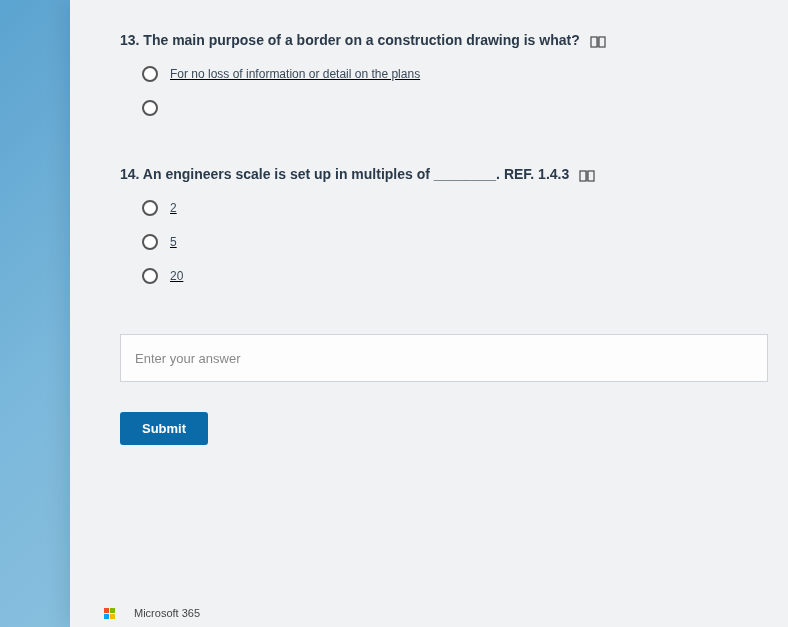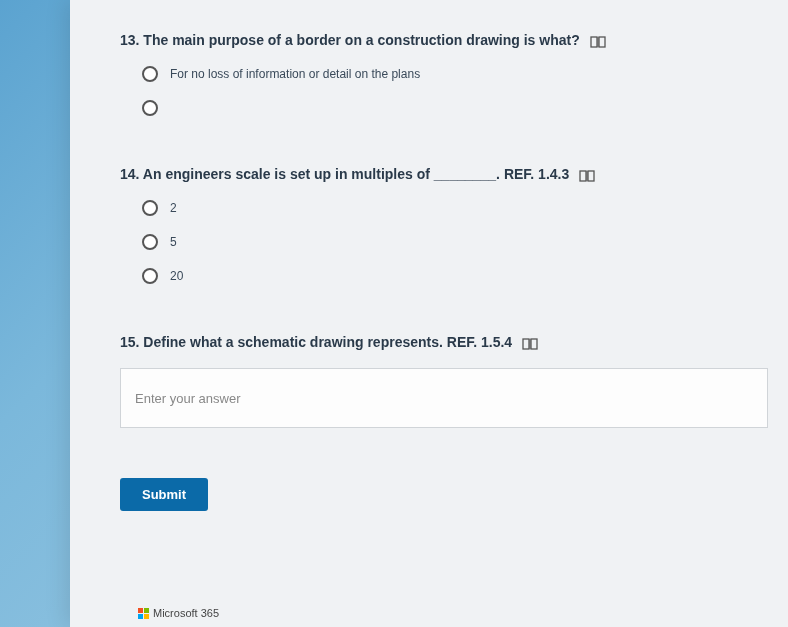--- a/index.html
+++ b/index.html
@@ -38,72 +38,73 @@
       margin-left: 6px;
     }
     .options {
       padding-left: 22px;
     }
     .option-row {
       display: flex;
       align-items: center;
       margin-bottom: 18px;
       cursor: pointer;
+      text-decoration: underline;
     }
     .radio-circle {
       width: 16px;
       height: 16px;
       border: 2px solid #555;
       border-radius: 50%;
       margin-right: 12px;
       flex-shrink: 0;
       background: #fff;
     }
     .option-label {
       font-size: 12px;
       color: #3a4a5a;
     }
     .text-input-wrap {
       margin-top: 12px;
       padding-right: 0;
     }
     .text-input {
       width: 100%;
-      height: 60px;
+      height: 48px;
       background: #fdfdfd;
       border: 1px solid #d0d4d8;
       padding: 8px 14px;
       font-size: 13px;
       color: #333;
       outline: none;
       font-family: inherit;
     }
     .text-input::placeholder {
       color: #888;
     }
     .submit-btn {
       background: #0b6aa8;
       color: #fff;
       border: none;
       padding: 9px 22px;
       font-size: 13px;
       font-weight: 600;
       border-radius: 3px;
       cursor: pointer;
-      margin-top: 40px;
+      margin-top: 20px;
     }
     .taskbar-hint {
       position: absolute;
       bottom: 8px;
-      left: 68px;
+      left: 34px;
       font-size: 11px;
       color: #444;
       display: flex;
       align-items: center;
-      gap: 4px;
+      gap: 19px;
     }
     .ms-squares {
       display: inline-grid;
       grid-template-columns: 5px 5px;
       grid-template-rows: 5px 5px;
       gap: 1px;
     }
     .ms-squares span:nth-child(1){background:#f25022;}
     .ms-squares span:nth-child(2){background:#7fba00;}
     .ms-squares span:nth-child(3){background:#00a4ef;}
@@ -162,31 +163,20 @@
       </div>
       <div class="option-row">
         <div class="radio-circle"></div>
         <span class="option-label">20</span>
       </div>
     </div>
   </div>
 
   
   <div class="question-block" style="margin-bottom:10px;">
-    <div class="question-text">
-      <span>15.</span>
-      <span>Define what a schematic drawing represents. REF. 1.5.4</span>
-      <span class="book-icon">
-        <svg viewBox="0 0 16 12">
-            <rect x="1" y="1" width="6" height="10" fill="none" stroke="#555" stroke-width="1.3"></rect>
-            <rect x="9" y="1" width="6" height="10" fill="none" stroke="#555" stroke-width="1.3"></rect>
-            <line x1="8" y1="1" x2="8" y2="11" stroke="#555" stroke-width="1"></line>
-          </svg>
-      </span>
-    </div>
     <div class="text-input-wrap">
       <input type="text" class="text-input" placeholder="Enter your answer" style="">
     </div>
   </div>
 
   <button class="submit-btn">Submit</button>
 
   <div class="taskbar-hint">
     <span class="ms-squares">
         <span></span>

